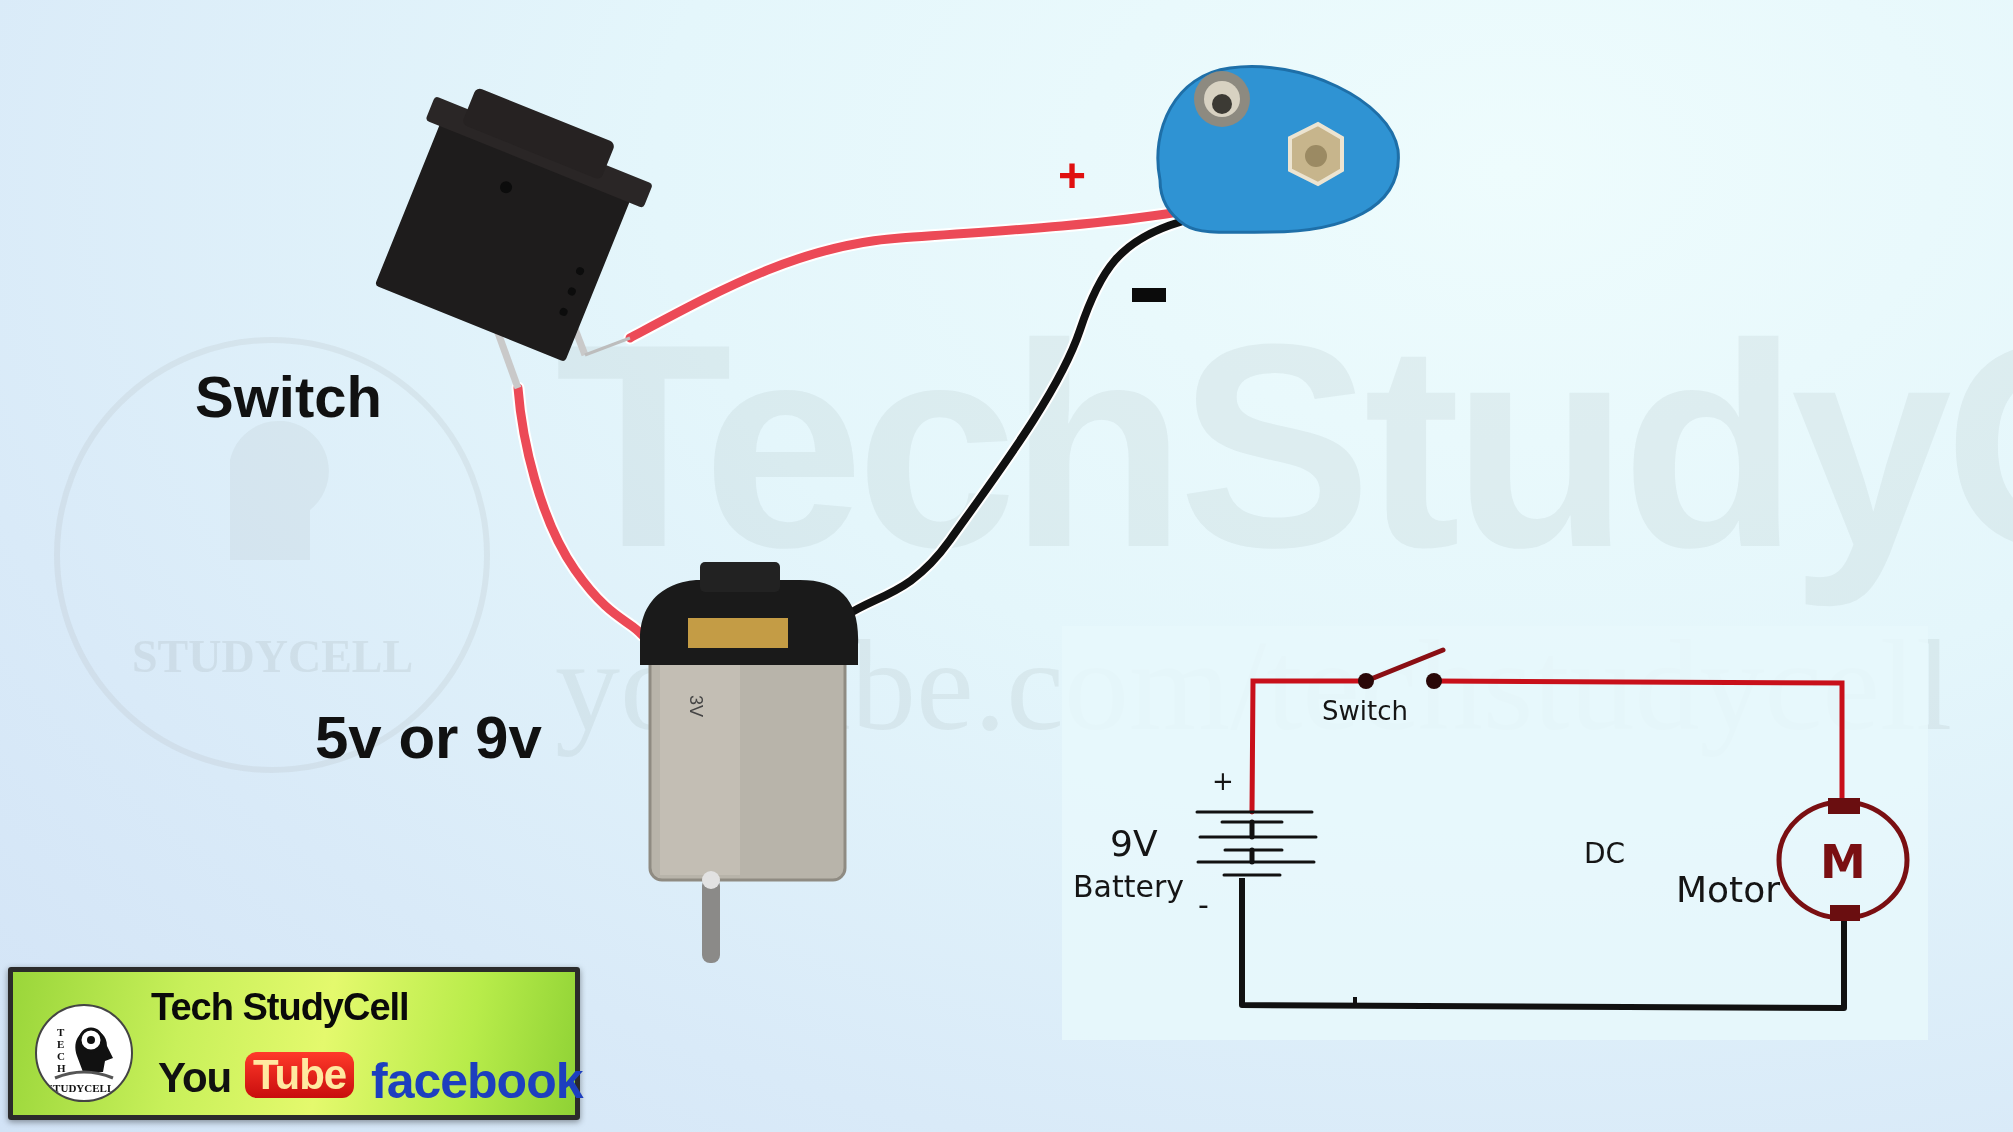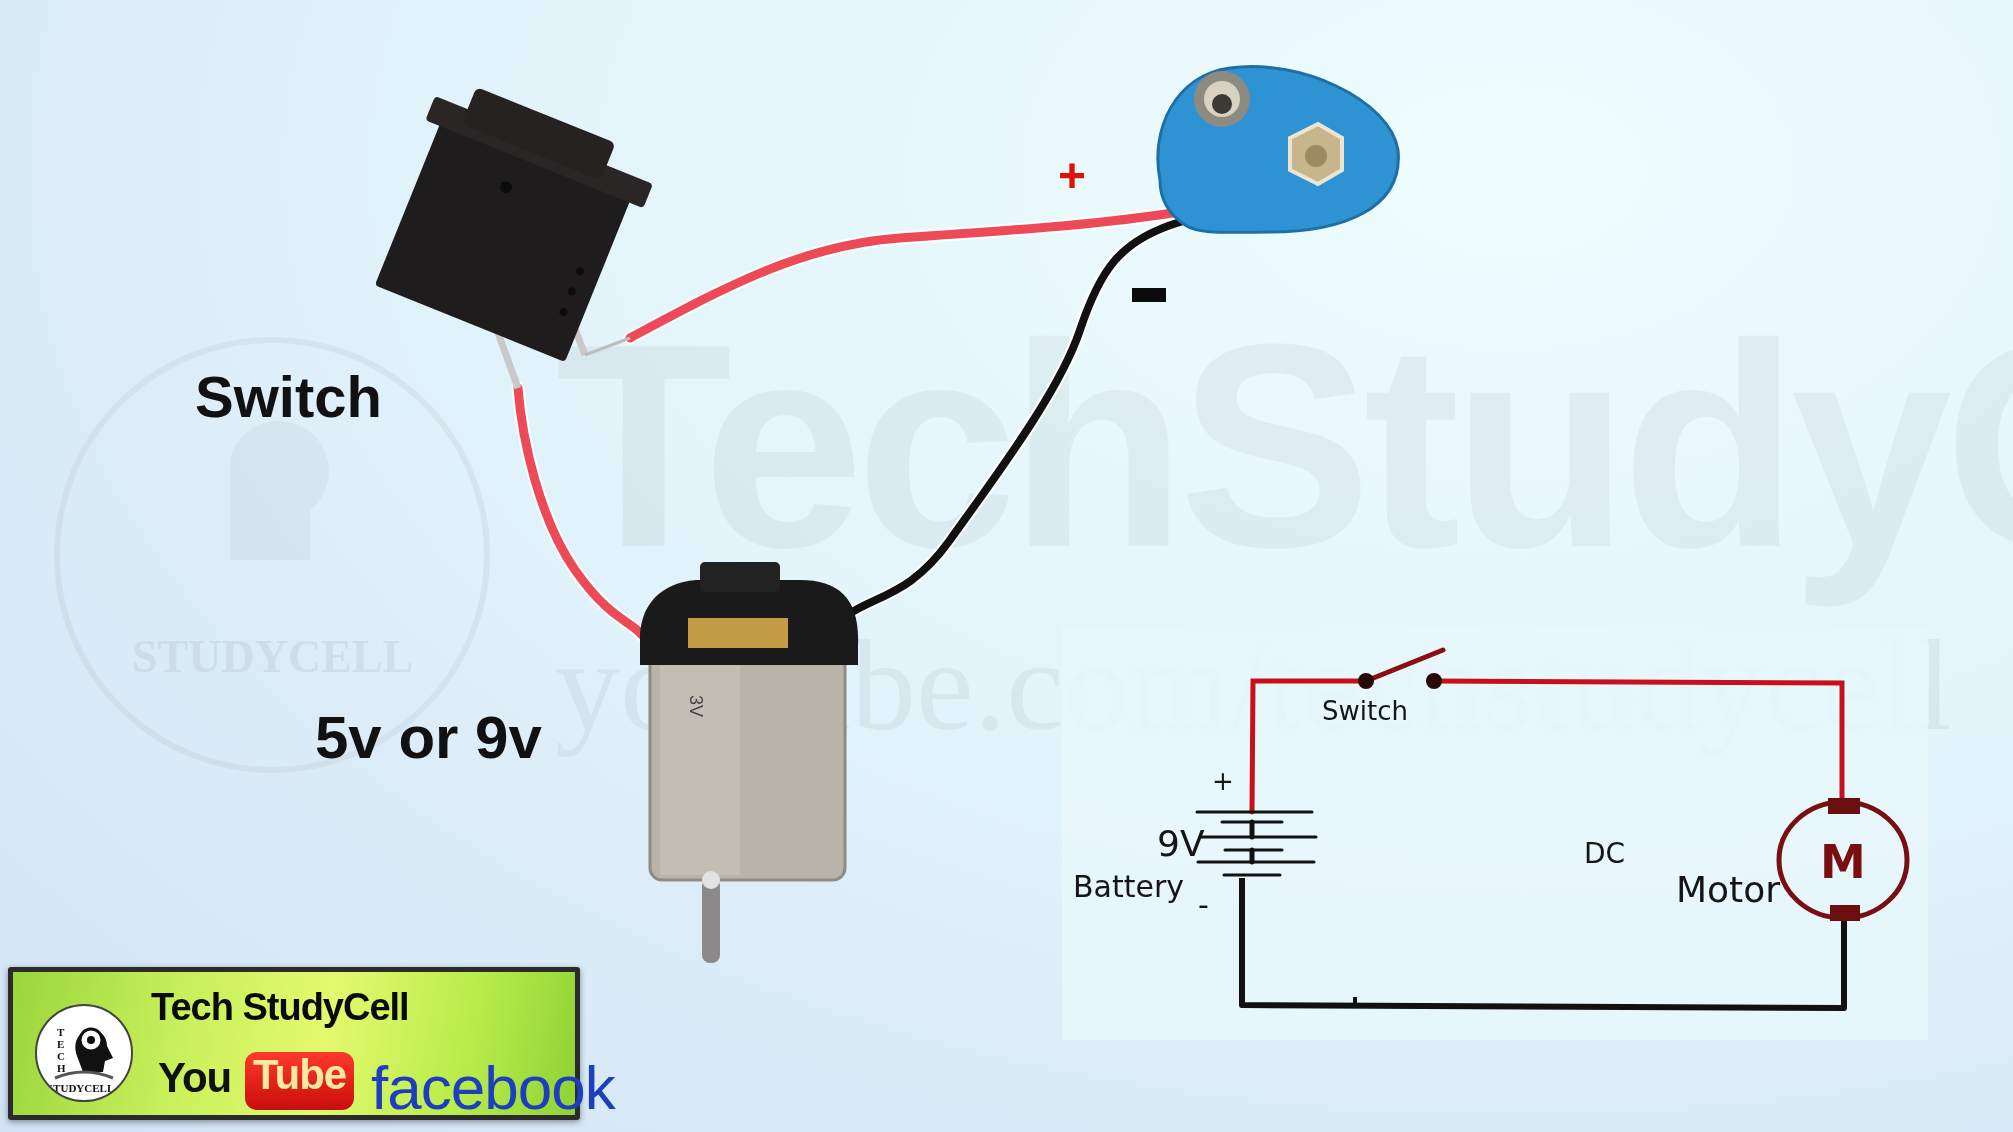--- a/index.html
+++ b/index.html
@@ -20,23 +20,23 @@
   .diagram{left:1062px;top:626px;width:866px;height:414px;background:rgba(232,248,252,0.85);}
   .hand{font-family:"DejaVu Sans",sans-serif;color:#151515;white-space:nowrap;line-height:1;}
   .banner{left:8px;top:967px;width:572px;height:153px;box-sizing:border-box;
     border:5px solid #2b2b2b;border-radius:3px;
     background:linear-gradient(100deg,#9ad63a 0%,#c8f05a 30%,#e4f96d 55%,#b8ec4a 80%,#8fd235 100%);
     box-shadow:0 2px 6px rgba(0,0,0,0.4);}
   .banner-logo{left:22px;top:32px;width:98px;height:98px;border-radius:50%;background:#fff;
     border:2px solid #444;box-sizing:border-box;overflow:hidden;}
   .banner-title{left:138px;top:14px;font-size:38px;font-weight:bold;color:#0a0a0a;letter-spacing:-1px;white-space:nowrap;}
   .yt-you{left:145px;top:82px;font-size:42px;font-weight:bold;color:#111;letter-spacing:-1px;}
-  .yt-tube{left:232px;top:80px;padding:0 8px;height:58px;line-height:46px;font-size:42px;font-weight:bold;
+  .yt-tube{left:232px;top:80px;padding:0 8px;height:46px;line-height:46px;font-size:42px;font-weight:bold;
     color:#ffe9a0;background:linear-gradient(#ff3a2a,#c80d0d);border-radius:12px;letter-spacing:-1px;}
-  .fb{left:358px;top:80px;font-size:62px;font-weight:normal;color:#1d3fbf;letter-spacing:-1px;}
+  .fb{left:358px;top:80px;font-size:50px;font-weight:bold;color:#1d3fbf;letter-spacing:-1px;}
 </style>
 </head>
 <body>
 
 <svg class="layer" width="2013" height="1132">
   <circle cx="272" cy="555" r="215" fill="none" stroke="rgba(170,175,175,0.18)" stroke-width="6"></circle>
   <path d="M230 460 a50 50 0 1 1 80 50 l0 50 l-80 0 z" fill="rgba(170,180,180,0.15)"></path>
 </svg>
 <div class="abs wm-big">TechStudyCell</div>
 <div class="abs wm-url">youtube.com/techstudycell</div>
@@ -125,21 +125,21 @@
 
   <g>
     <ellipse cx="1843" cy="860" rx="64" ry="58" fill="none" stroke="#7a0f12" stroke-width="5"></ellipse>
     <rect x="1828" y="798" width="32" height="16" fill="#6a0e10"></rect>
     <rect x="1830" y="905" width="30" height="16" fill="#6a0e10"></rect>
     <text x="1820" y="878" font-size="46" font-weight="bold" fill="#7a0f12" font-family="DejaVu Sans, sans-serif">M</text>
   </g>
 </svg>
 <div class="abs hand" style="left:1322px;top:698px;font-size:26px;">Switch</div>
 <div class="abs hand" style="left:1212px;top:768px;font-size:26px;">+</div>
-<div class="abs hand" style="left:1110px;top:826px;font-size:36px;margin-left:47px;">9V</div>
+<div class="abs hand" style="left:1110px;top:826px;font-size:36px;">9V</div>
 <div class="abs hand" style="left:1073px;top:872px;font-size:30px;">Battery</div>
 <div class="abs hand" style="left:1198px;top:890px;font-size:30px;">-</div>
 <div class="abs hand" style="left:1584px;top:840px;font-size:28px;">DC</div>
 <div class="abs hand" style="left:1676px;top:872px;font-size:36px;">Motor</div>
 
 <div class="abs banner">
   <div class="abs banner-logo">
     <svg width="94" height="94">
       <path d="M40 50 C 30 20, 70 15, 70 40 L 76 52 L 68 55 L 66 66 L 46 66 Z" fill="#111"></path>
       <circle cx="54" cy="34" r="11" fill="#fff" stroke="#111" stroke-width="3"></circle>

